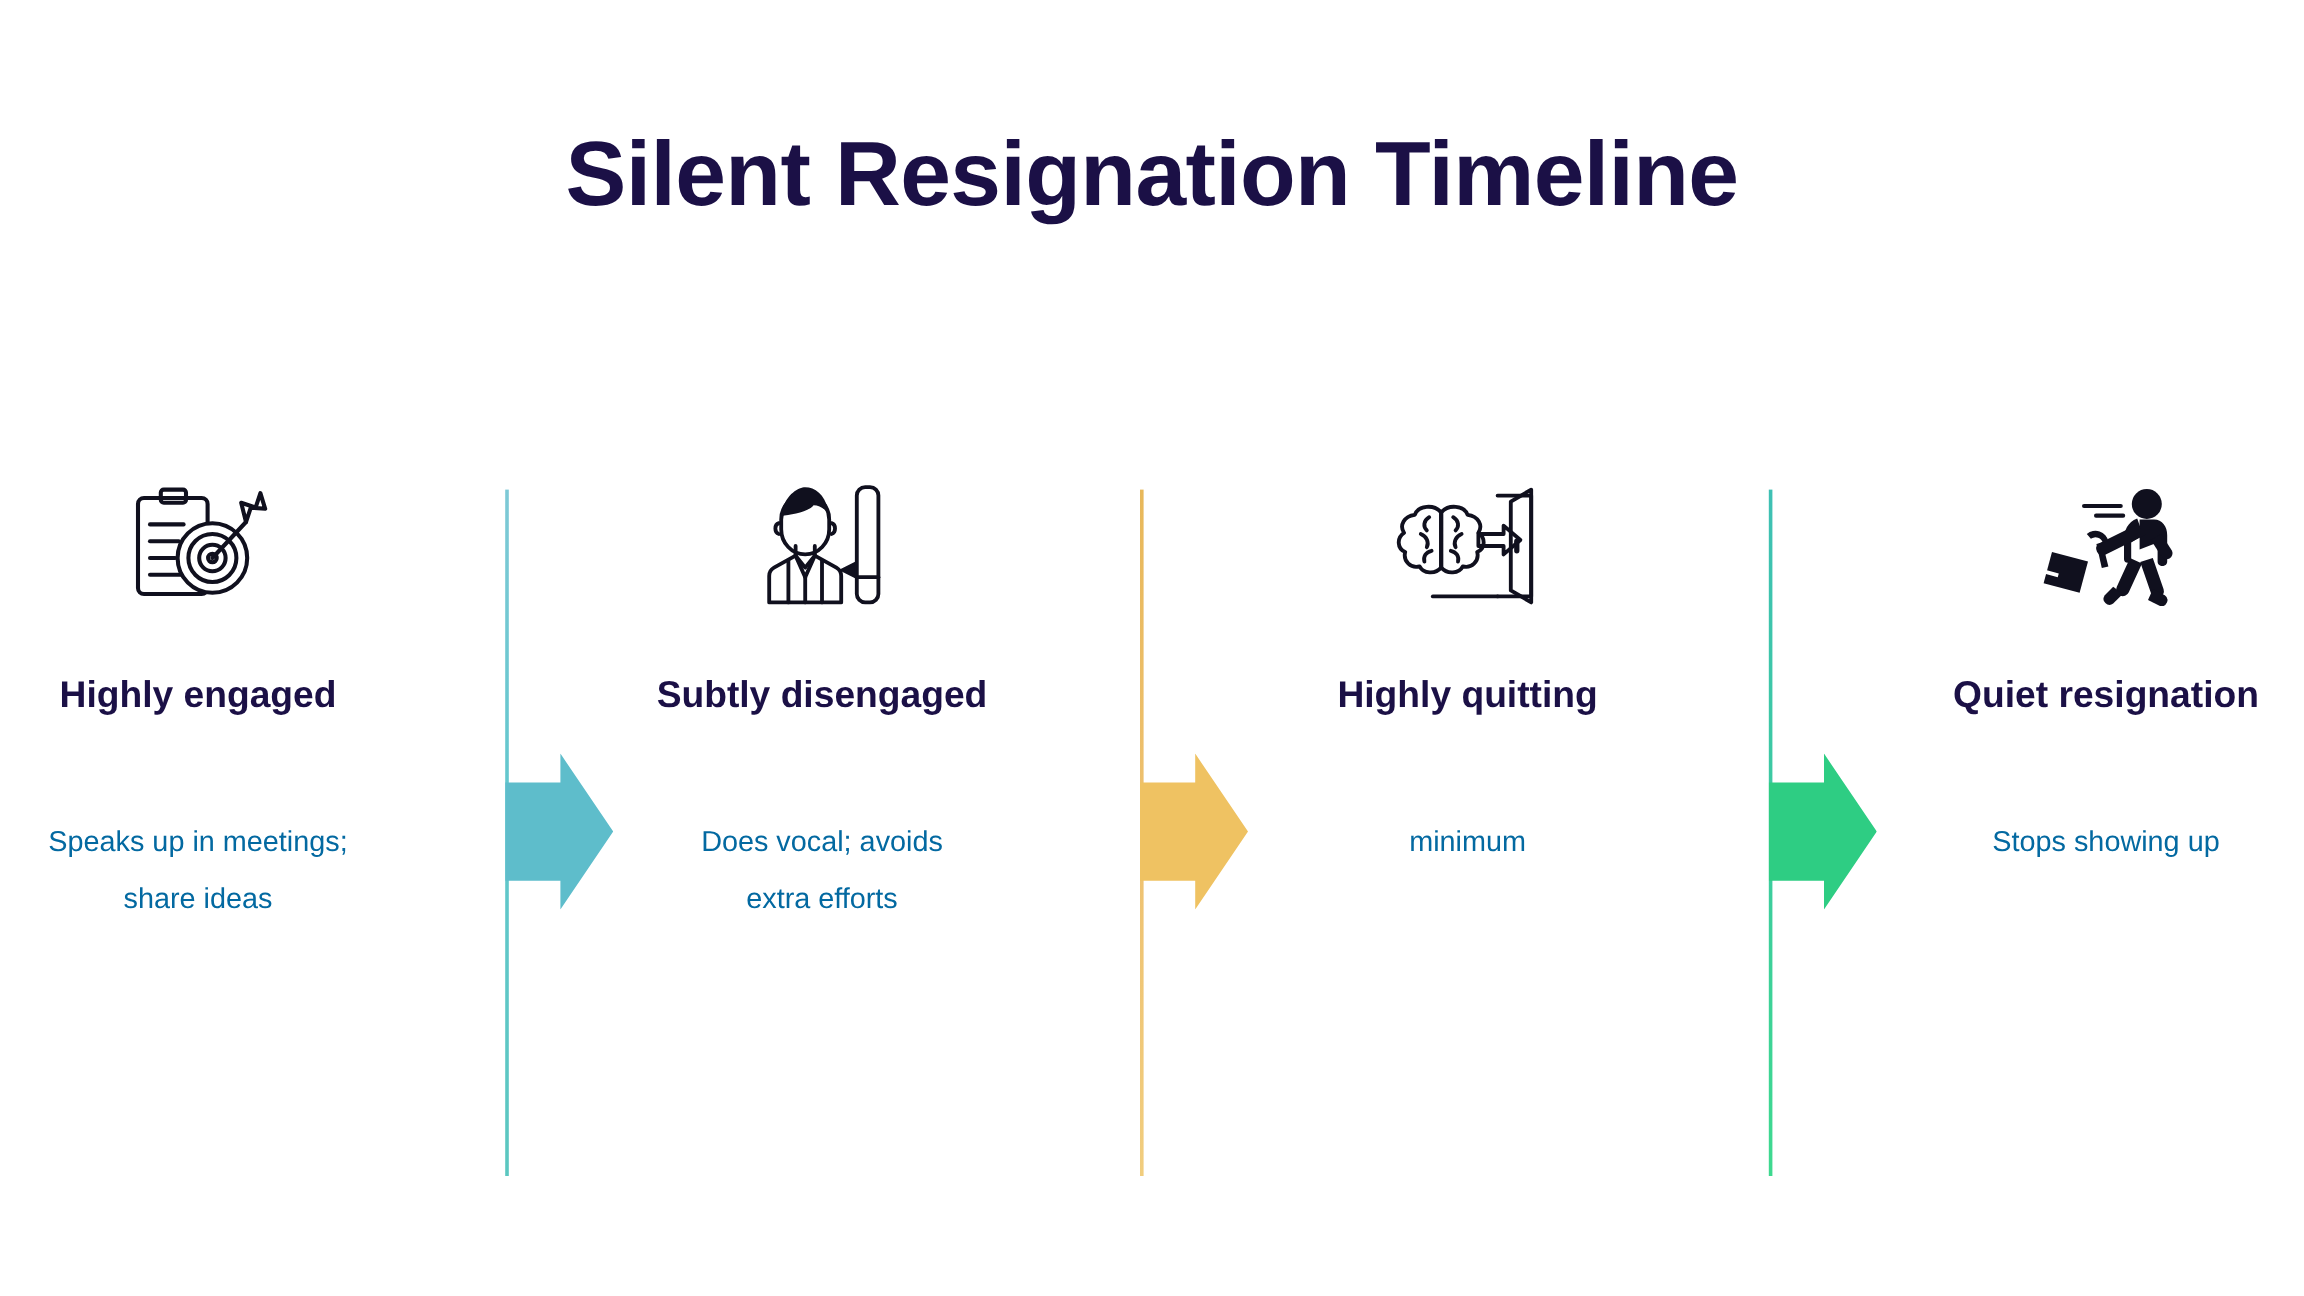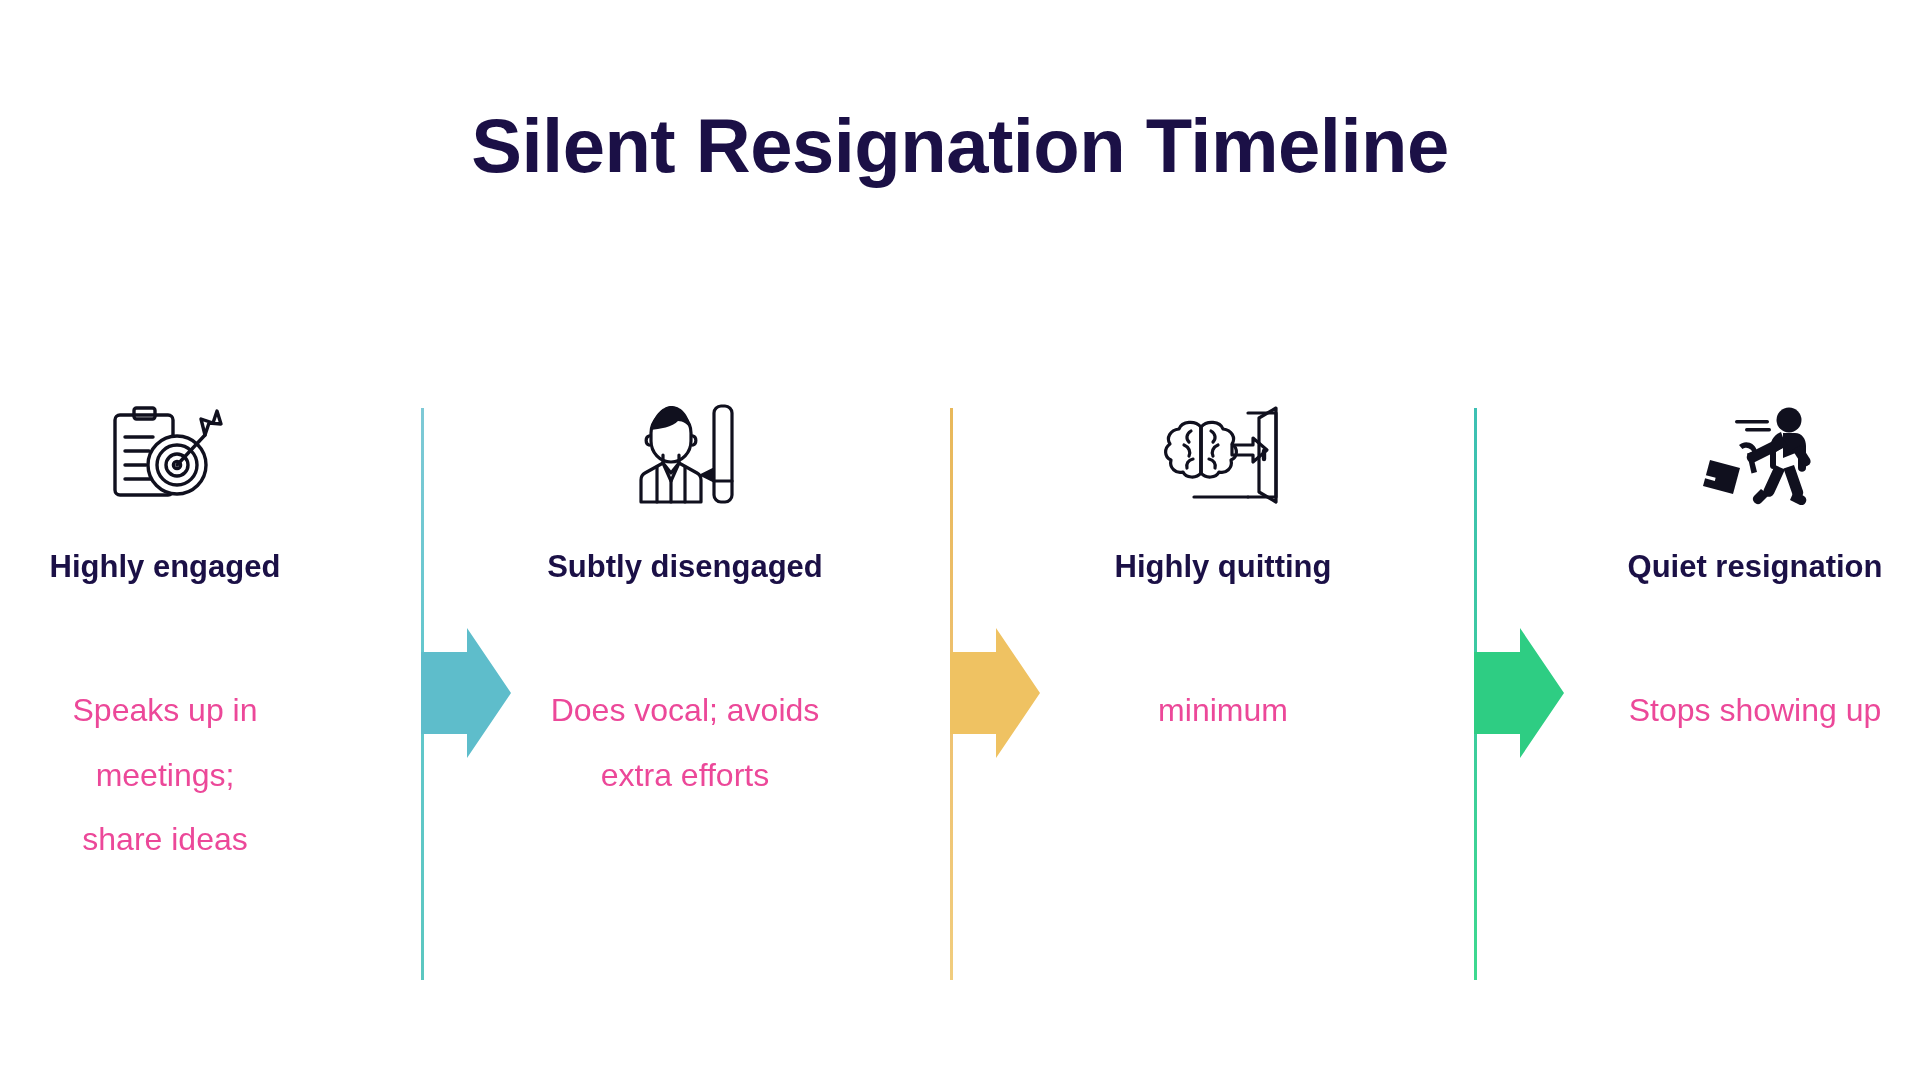--- a/index.html
+++ b/index.html
@@ -56,37 +56,37 @@
     height: 110px;
     display: flex;
     align-items: center;
     justify-content: center;
   }
   .stage-icon svg { display: block; }
 
   .stage-label {
     position: absolute;
     left: 0;
-    top: 148px;
+    top: 160px;
     width: 100%;
     font-size: 31px;
     font-weight: 700;
     color: #1b1046;
     line-height: 1.2;
     white-space: nowrap;
   }
 
   .stage-desc {
     position: absolute;
     left: 0;
     top: 278px;
     width: 100%;
-    font-size: 32px;
+    font-size: 24px;
     font-weight: 400;
-    color: #ec4899;
+    color: #0369a1;
     line-height: 2.02;
   }
 
   
   .divider {
     position: absolute;
     top: 408px;
     width: 3px;
     height: 572px;
   }

